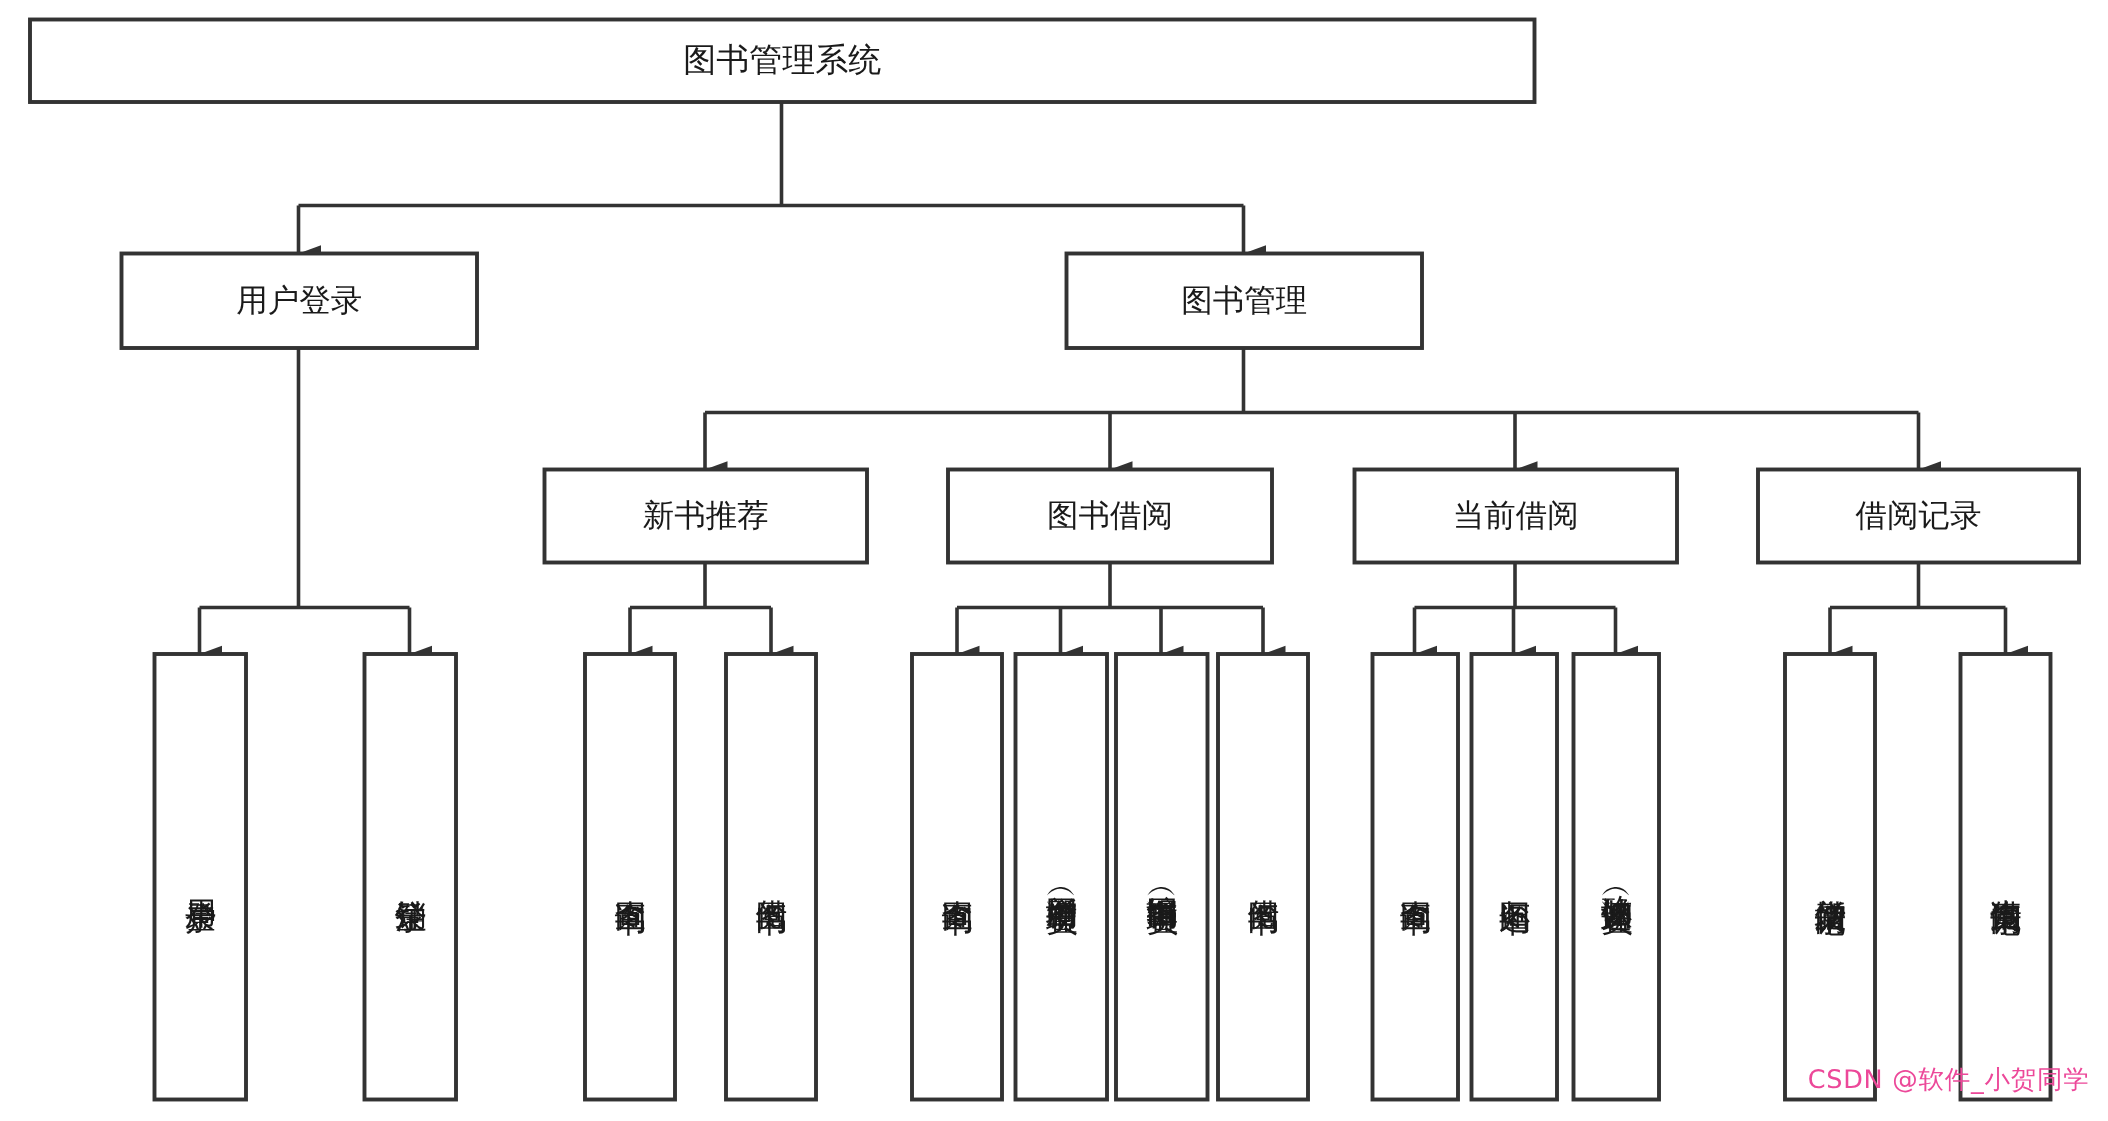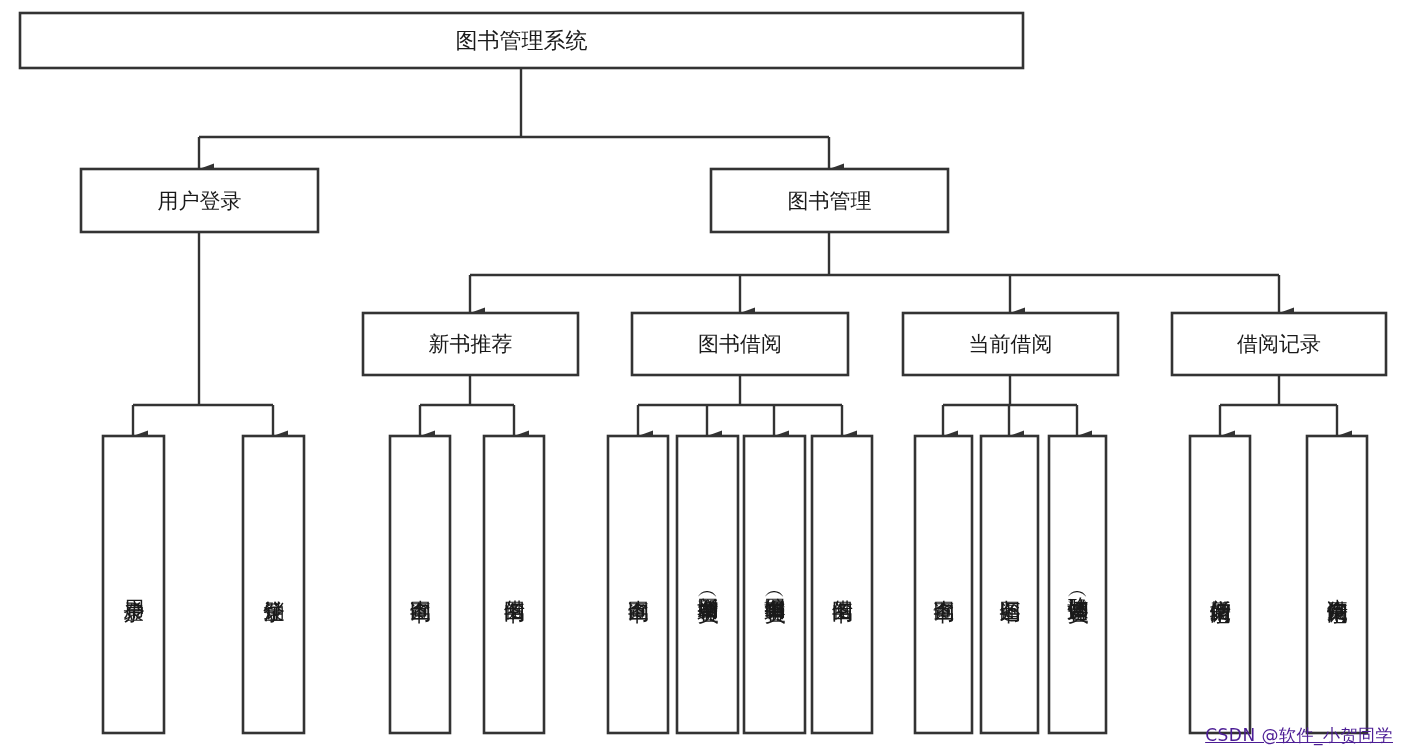--- a/index.html
+++ b/index.html
@@ -63,27 +63,26 @@
     font-family: "DejaVu Sans", "Liberation Sans", sans-serif;
     font-size: 21px;
     line-height: 1.18;
     color: #1a1a1a;
     letter-spacing: 1px;
     white-space: nowrap;
   }
   .watermark {
     position: absolute;
     right: 12px;
-    bottom: 0;
+    bottom: 16px;
     font-family: "DejaVu Sans", "Liberation Sans", sans-serif;
     font-size: 17px;
-    color: #4c1d95;
+    color: #ec4899;
     letter-spacing: 0.5px;
     user-select: none;
-    text-decoration: underline;
   }
 </style>
 </head>
 <body>
 
 <div id="diagram-root">
 
   <svg class="flow" viewBox="0 0 1405 747">
     <defs>
       <marker id="arrowdown" markerWidth="14" markerHeight="16" refX="7" refY="15" orient="auto" markerUnits="userSpaceOnUse">

